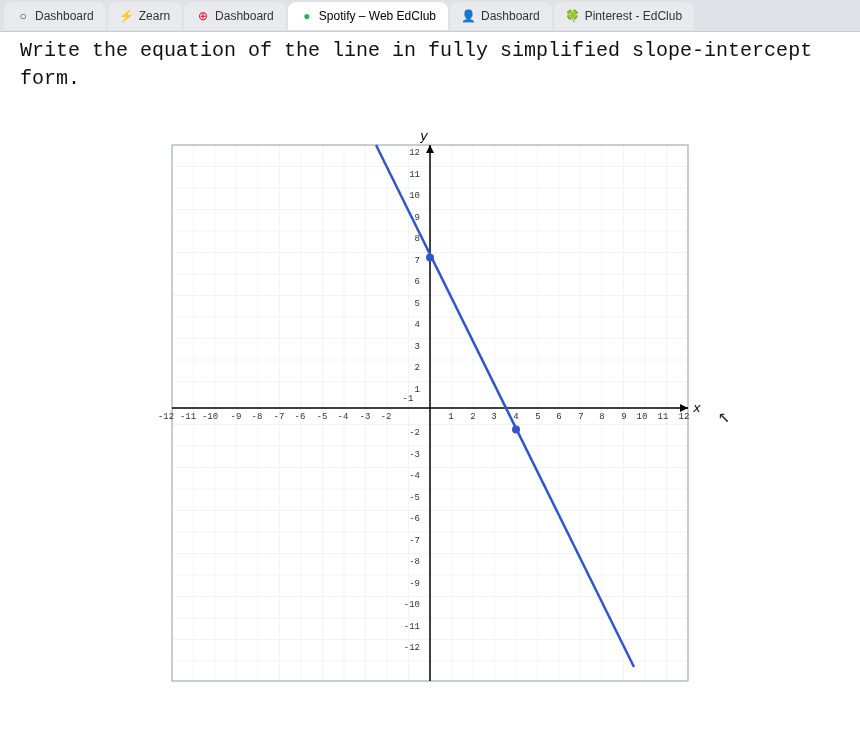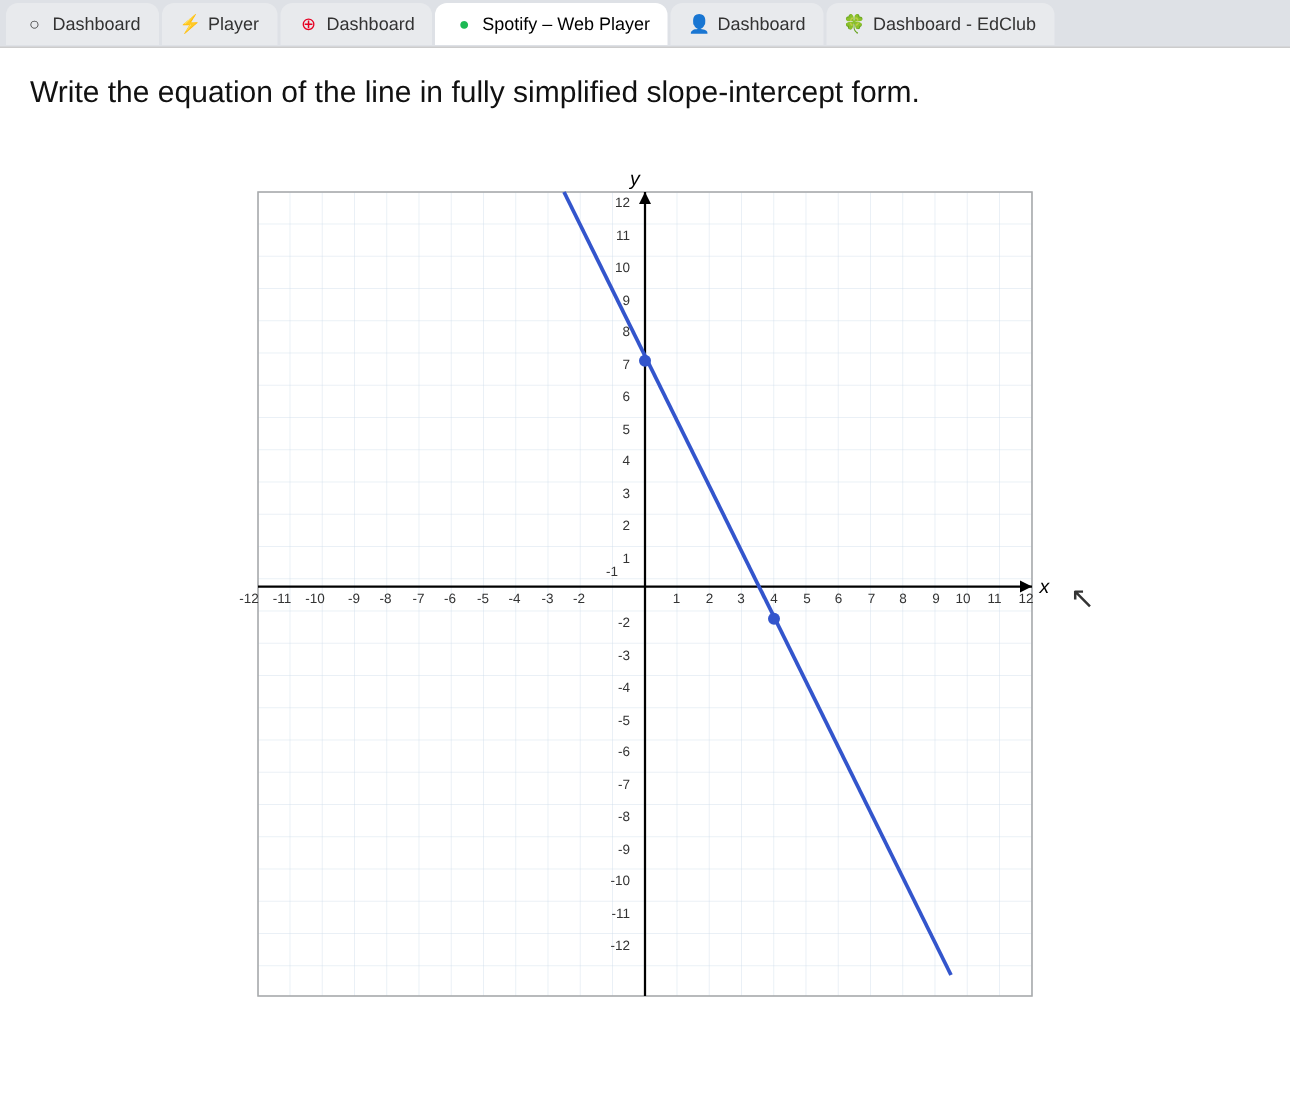--- a/index.html
+++ b/index.html
@@ -43,21 +43,22 @@
       height: 14px;
       display: inline-flex;
       align-items: center;
       justify-content: center;
       font-size: 12px;
     }
 
     
     .main-content {
       background: #fff;
-      padding: 16px 20px;
+      padding: 5px 20px;
+      font-family: Liberation Mono, monospace;
     }
 
     .question-text {
       font-size: 20px;
       font-weight: 500;
       color: #111;
       margin-bottom: 20px;
       line-height: 1.4;
     }
 
@@ -86,37 +87,37 @@
 </head>
 <body>
 
 <div class="tab-bar">
   <div class="tab">
     <span class="tab-icon">○</span>
     <span>Dashboard</span>
   </div>
   <div class="tab">
     <span class="tab-icon" style="color:#f90;">⚡</span>
-    <span>Player</span>
+    <span>Zearn</span>
   </div>
   <div class="tab">
     <span class="tab-icon" style="color:#e60023;">⊕</span>
     <span>Dashboard</span>
   </div>
   <div class="tab active">
     <span class="tab-icon" style="color:#1db954;">●</span>
-    <span>Spotify – Web Player</span>
+    <span>Spotify – Web EdClub</span>
   </div>
   <div class="tab">
     <span class="tab-icon">👤</span>
     <span>Dashboard</span>
   </div>
   <div class="tab">
     <span class="tab-icon" style="color:#2d8c4e;">🍀</span>
-    <span>Dashboard - EdClub</span>
+    <span>Pinterest - EdClub</span>
   </div>
 </div>
 
 <div class="main-content">
   <div class="question-text">Write the equation of the line in fully simplified slope-intercept form.</div>
 
   <div class="graph-container">
     <div class="graph-wrapper">
       
       <svg width="560" height="580">

